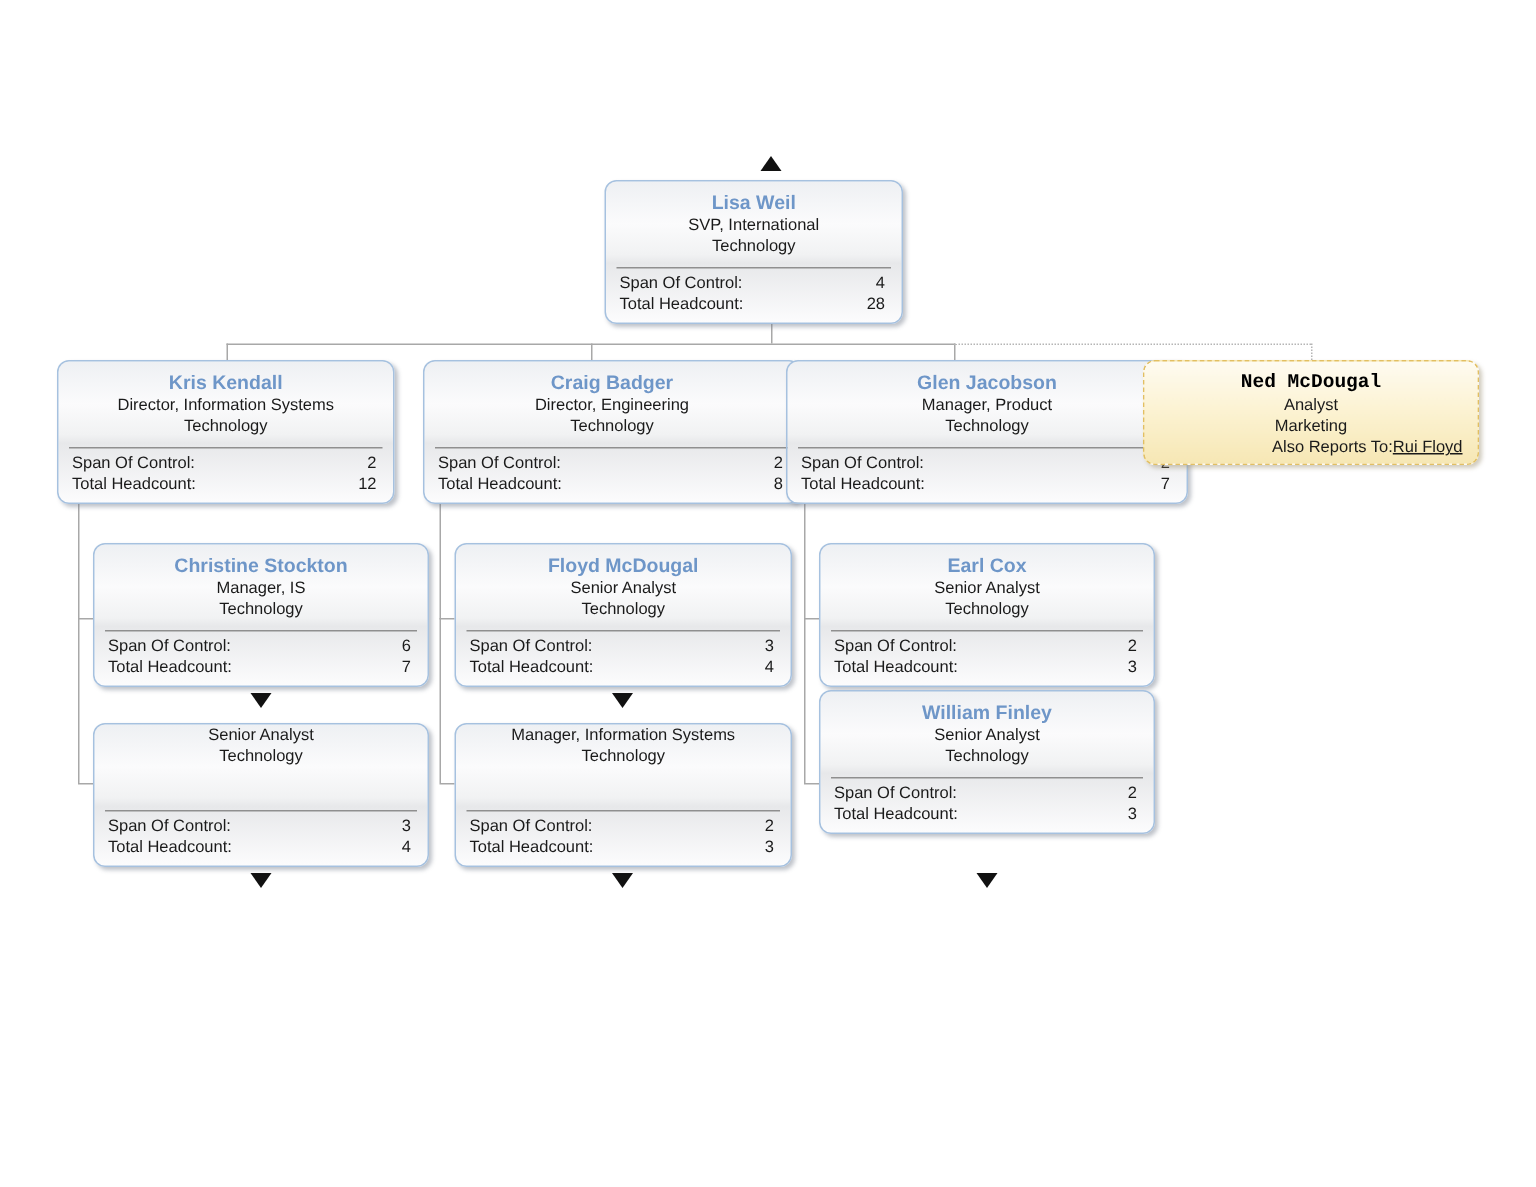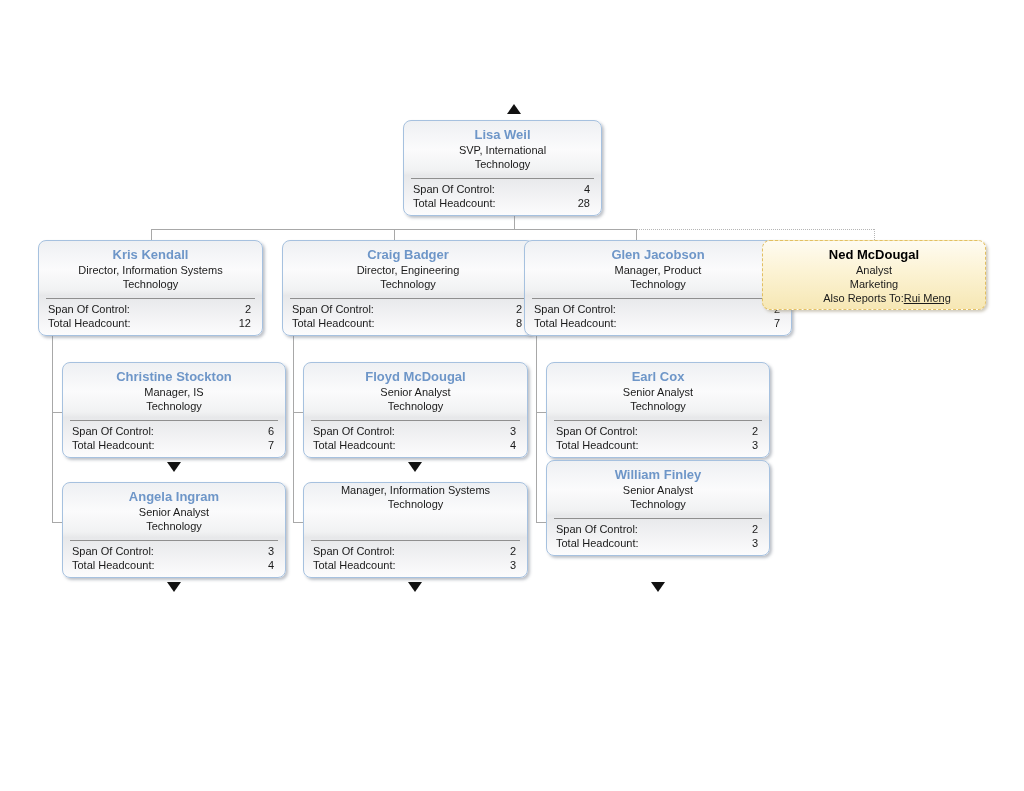--- a/index.html
+++ b/index.html
@@ -41,24 +41,24 @@
     font-size:11px;color:#1a1a1a;line-height:13px;
   }
   .stat.s1{top:62px}
   .stat.s2{top:76px}
   
   .ycard{
     background:linear-gradient(180deg,#fefbf1 0%,#fcf3d4 45%,#f6e7b4 100%);
     border:1px dashed #e2bf62;
     box-shadow:2px 2px 3px rgba(150,140,110,0.45);
   }
-  .yname{color:#000000;}
+  .yname{color:#000000;font-family:Liberation Mono, monospace;}
   .yrow{
     position:absolute;left:8px;right:10px;bottom:5px;
-    display:flex;justify-content:center;align-items:baseline;
+    display:flex;justify-content:flex-end;align-items:baseline;
     font-size:11px;color:#1a1a1a;margin-left:28px;
   }
   .ylink{color:#1a1a1a;text-decoration:underline;cursor:pointer;}
 </style>
 </head>
 <body>
 
 <div class="stage">
 
   <div class="line" style="left:514px;top:216px;width:1px;height:13px"></div>
@@ -149,21 +149,21 @@
         <span>7</span>
       </div>
   </div>
 
   <div class="card ycard" style="left:762px;top:240px;width:224px;height:70px">
     <div class="name yname">Ned McDougal</div>
     <div class="role">Analyst</div>
     <div class="dept">Marketing</div>
     <div class="yrow">
       <span>Also Reports To:</span>
-      <a class="ylink">Rui Meng</a>
+      <a class="ylink">Rui Floyd</a>
     </div>
   </div>
 
   <div class="card" style="left:62px;top:362px;width:224px;height:96px">
     <div class="name">Christine Stockton</div>
     <div class="role">Manager, IS</div>
     <div class="dept">Technology</div>
     <div class="rule"></div>
     <div class="stat s1">
         <span>Span Of Control:</span>
@@ -199,21 +199,20 @@
         <span>Span Of Control:</span>
         <span>2</span>
       </div>
     <div class="stat s2">
         <span>Total Headcount:</span>
         <span>3</span>
       </div>
   </div>
 
   <div class="card" style="left:62px;top:482px;width:224px;height:96px">
-    <div class="name">Angela Ingram</div>
     <div class="role">Senior Analyst</div>
     <div class="dept">Technology</div>
     <div class="rule"></div>
     <div class="stat s1">
         <span>Span Of Control:</span>
         <span>3</span>
       </div>
     <div class="stat s2">
         <span>Total Headcount:</span>
         <span>4</span>

